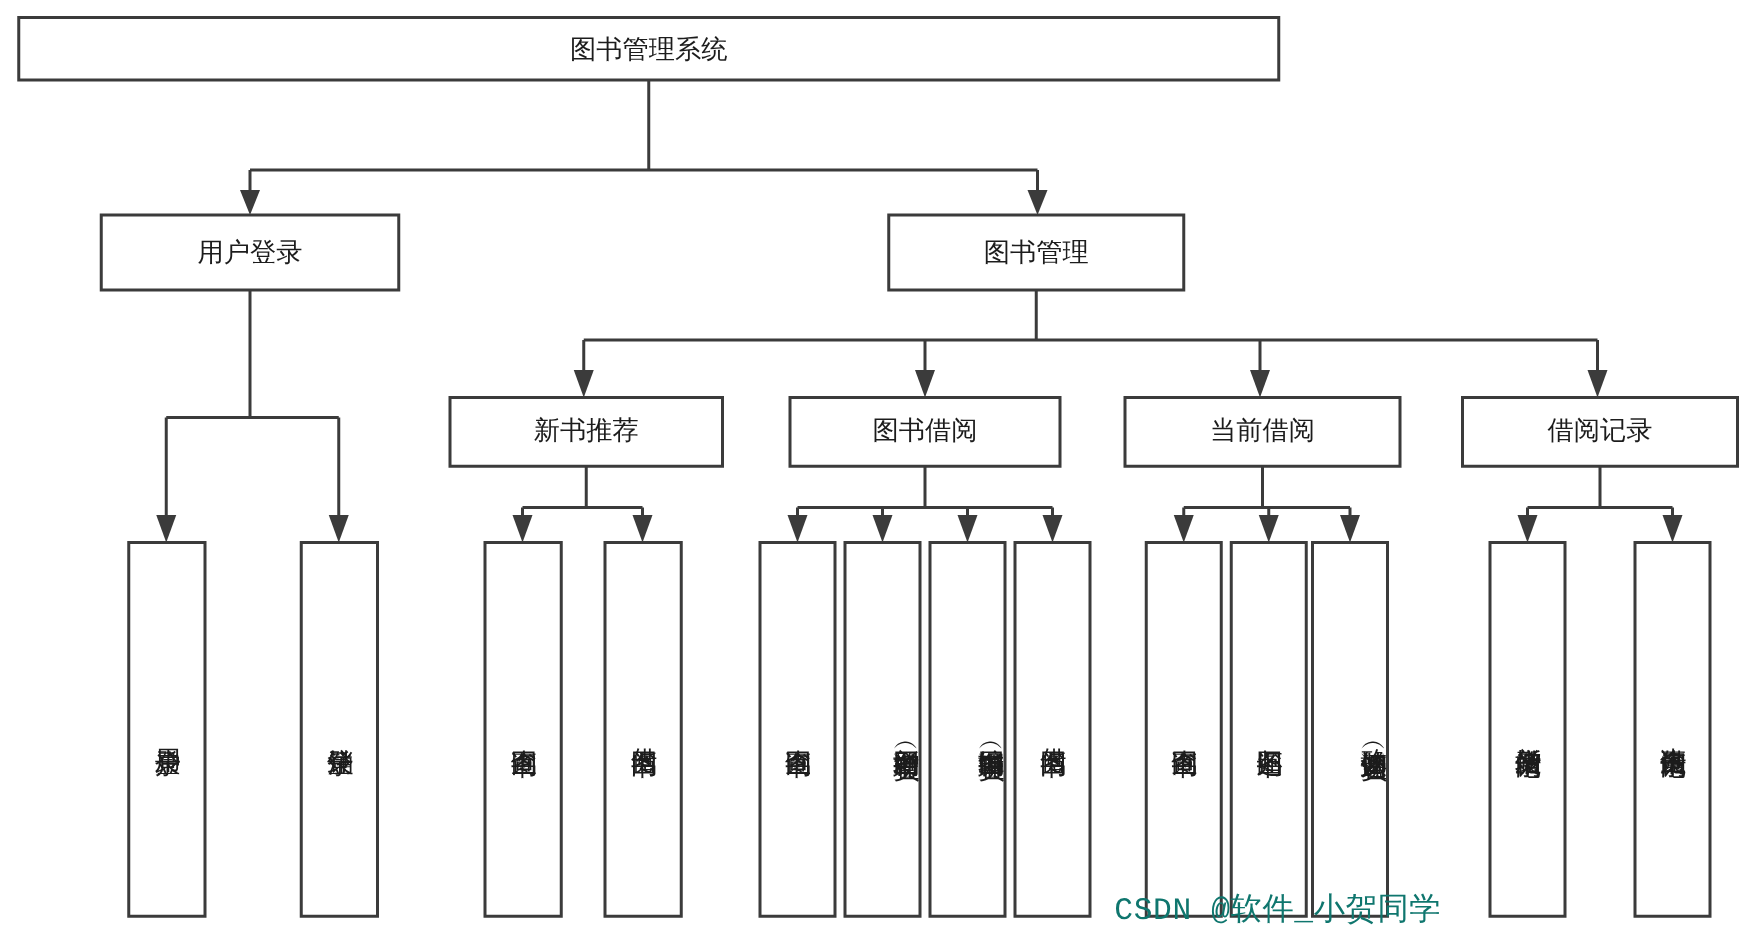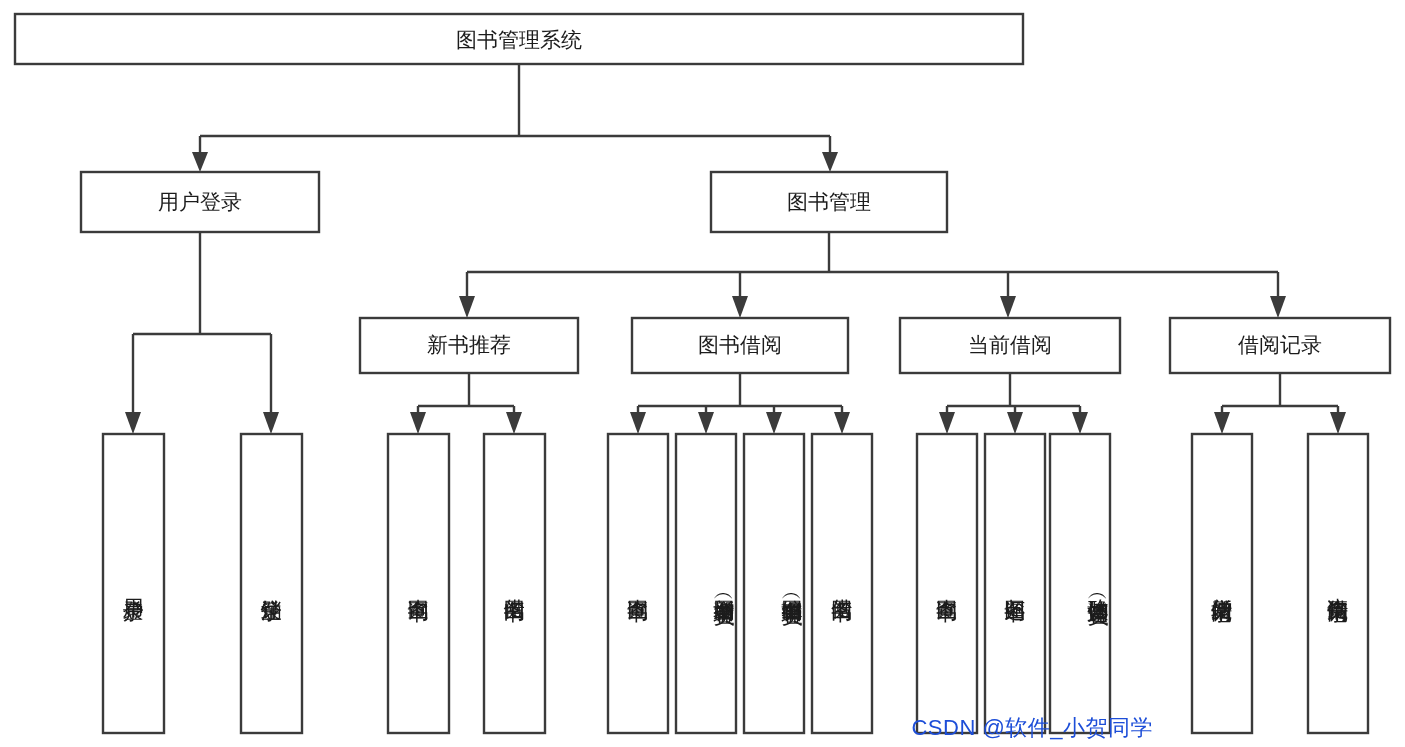--- a/index.html
+++ b/index.html
@@ -59,23 +59,23 @@
     color: #1c1c1c;
     letter-spacing: 1px;
     text-align: center;
     white-space: nowrap;
     pointer-events: none;
   }
   .watermark {
     position: absolute;
     right: 8px;
     bottom: 4px;
-    font-family: Liberation Sans, sans-serif;
-    font-size: 22px;
-    color: #1d4ed8;
+    font-family: Liberation Mono, monospace;
+    font-size: 25px;
+    color: #0f766e;
     white-space: nowrap;
     letter-spacing: 0.5px;
   }
 </style>
 </head>
 <body>
 
 <div id="diagram-root">
 
   <svg class="diagram-canvas" viewBox="0 0 1405 747" xmlns="http://www.w3.org/2000/svg">

